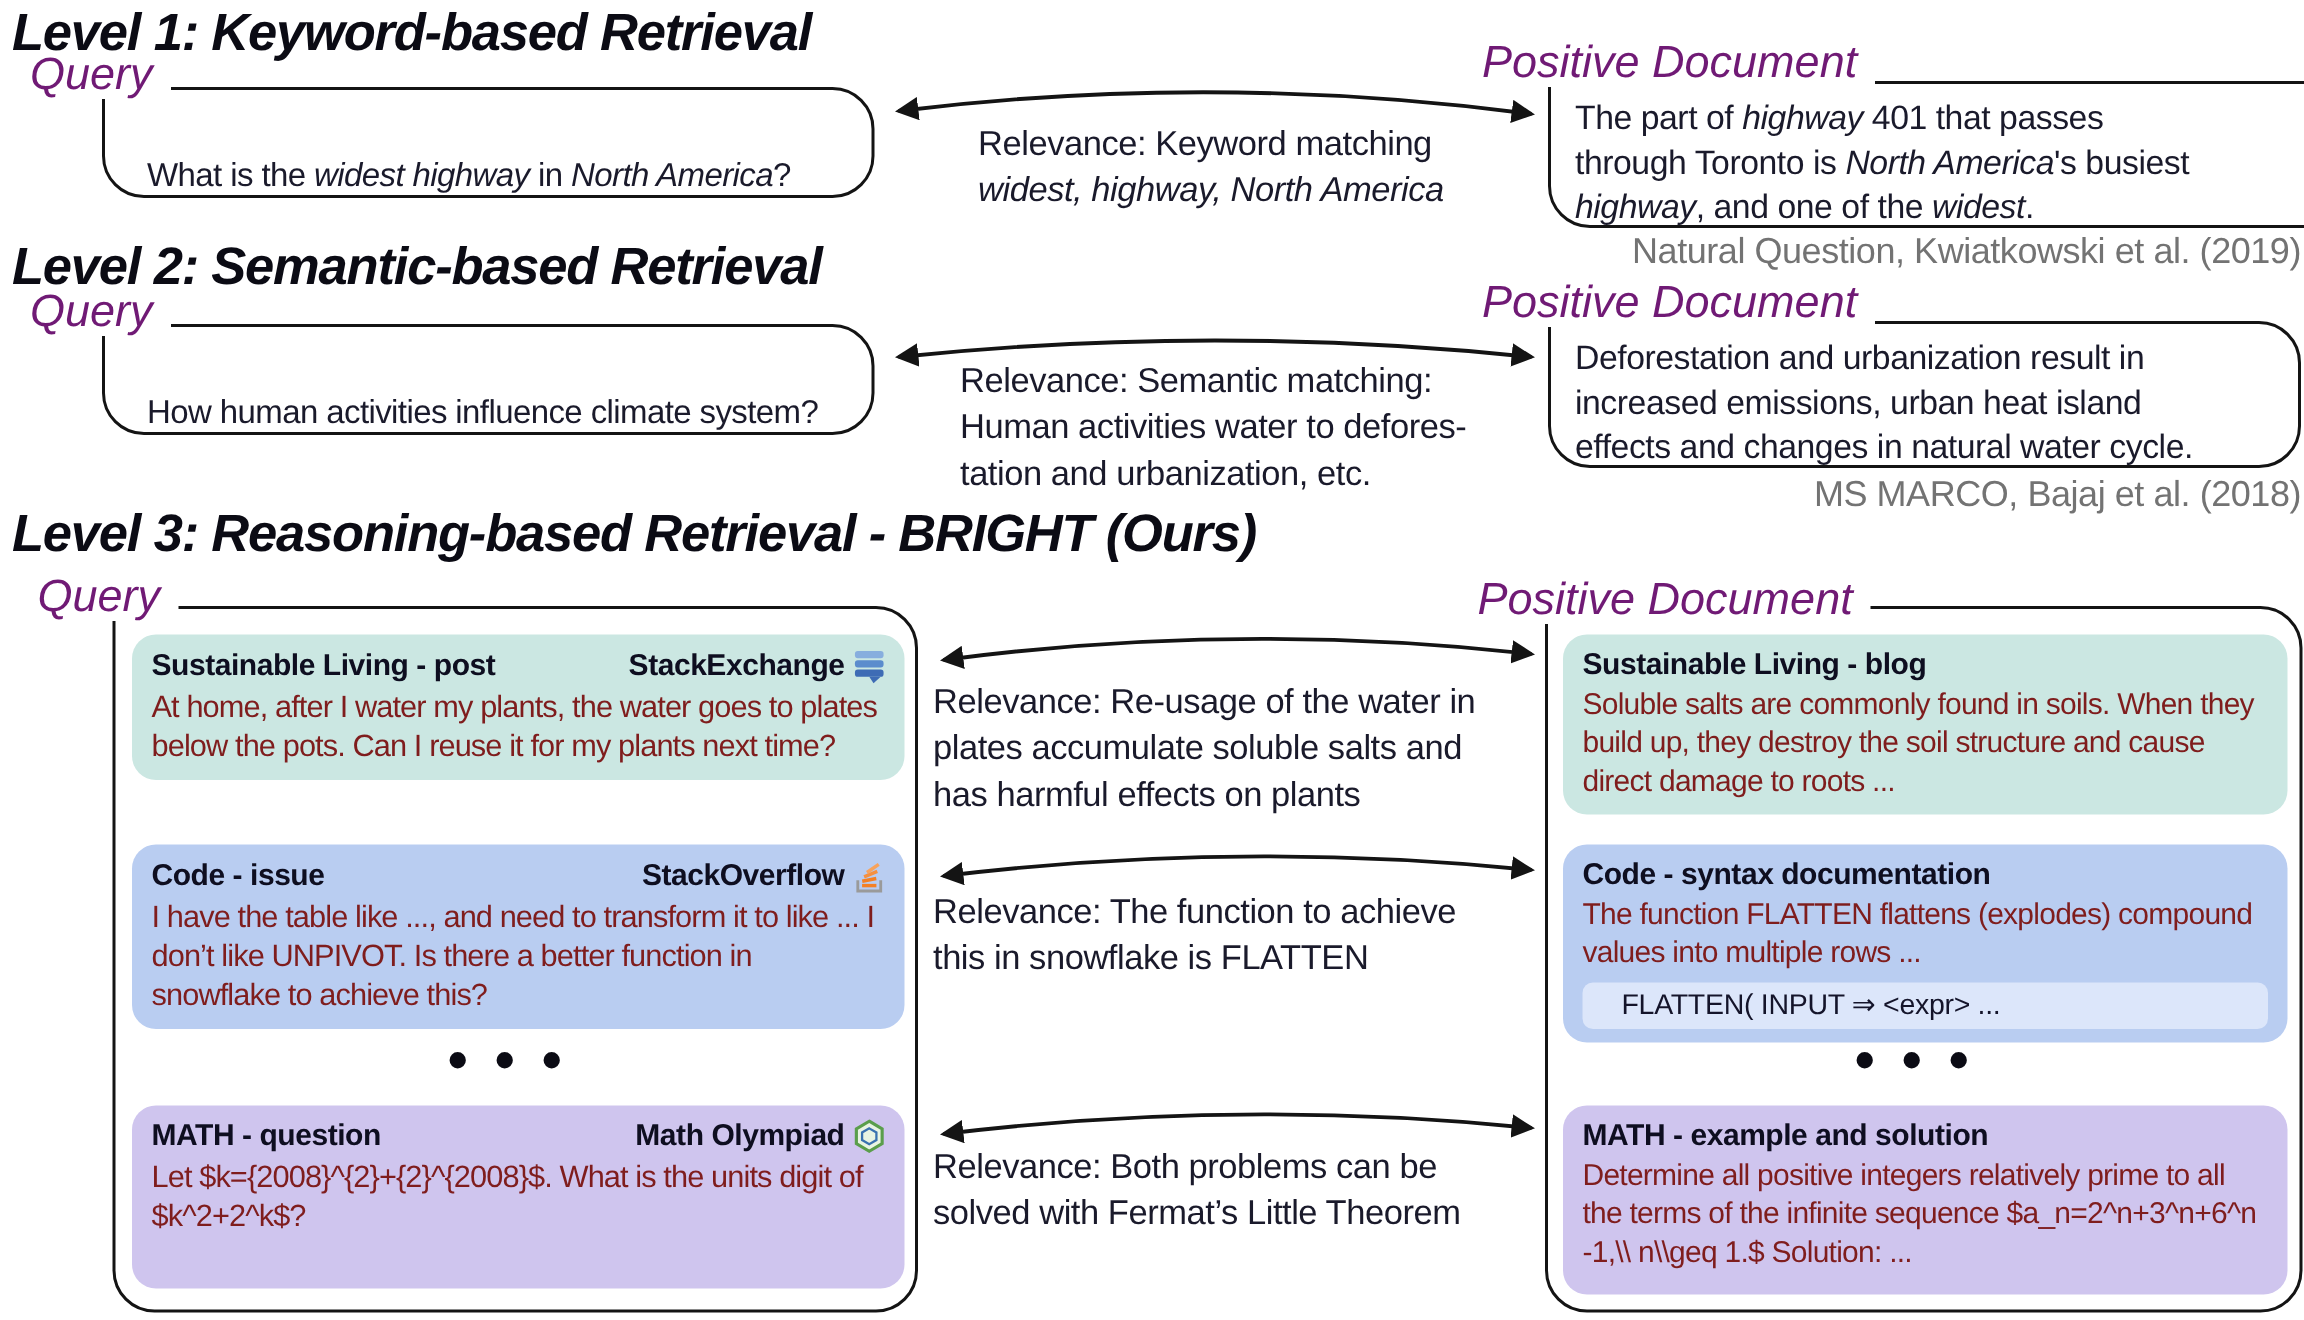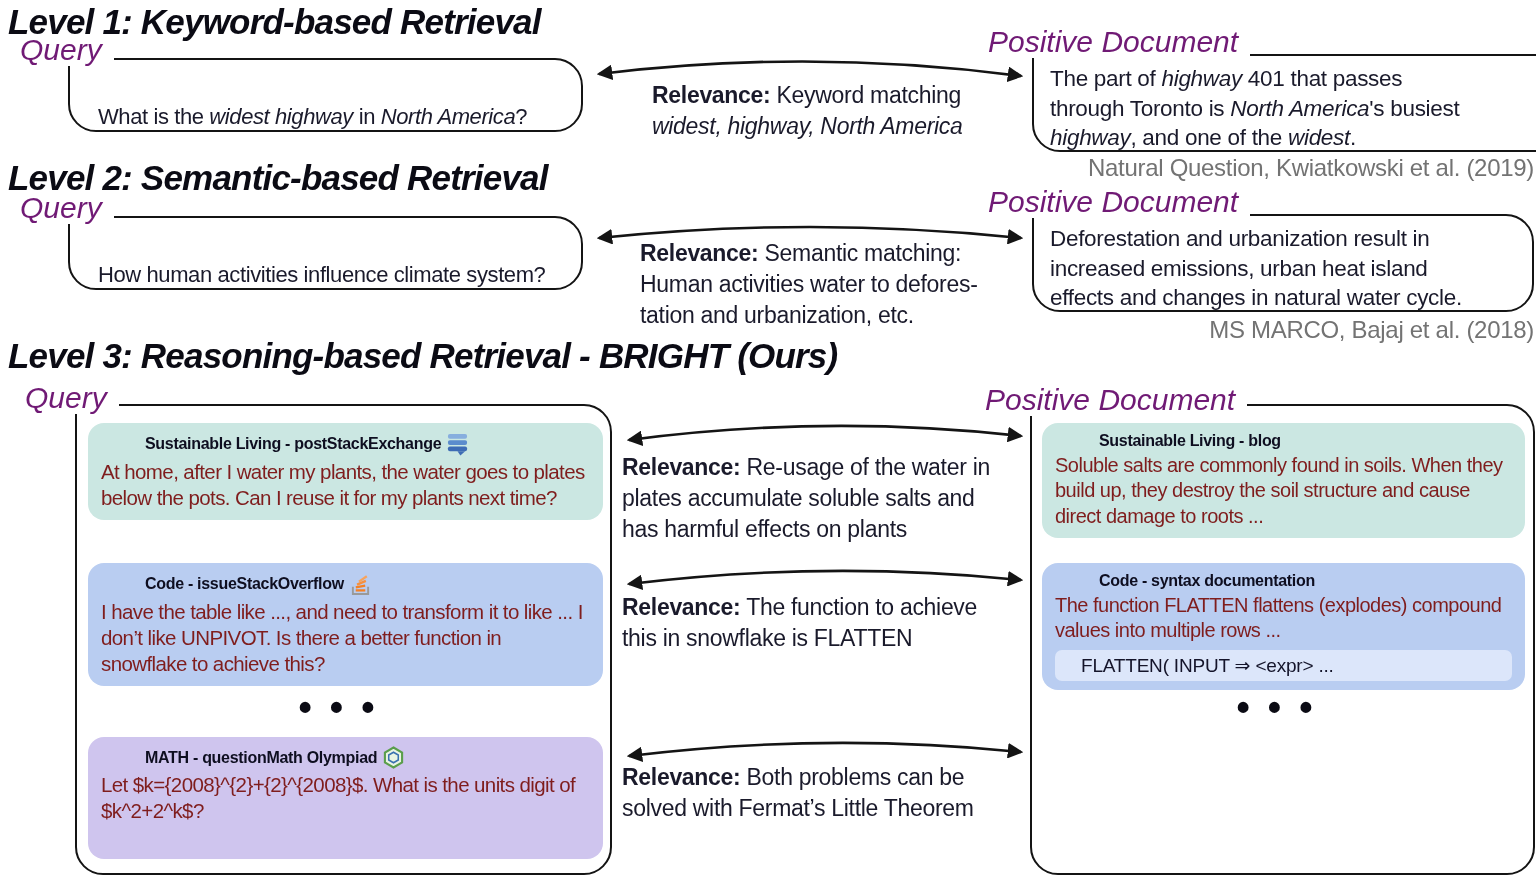--- a/index.html
+++ b/index.html
@@ -12,27 +12,27 @@
   .callout{position:absolute;border:2.5px solid #141414;border-radius:28px;border-top-left-radius:0;
            background:#fff;box-sizing:border-box;z-index:1;}
   .qbox{display:flex;align-items:flex-end;padding-left:28px;}
   .qtext{font-size:22px;letter-spacing:-0.4px;white-space:nowrap;}
   .dbox{padding:8px 16px;}
   .dtext{font-size:22.5px;letter-spacing:-0.3px;line-height:1.32;white-space:nowrap;}
   .rel{position:absolute;font-size:23px;letter-spacing:-0.3px;line-height:1.34;z-index:2;white-space:nowrap;}
   .cite{position:absolute;right:2px;font-size:24px;letter-spacing:-0.3px;text-align:right;color:#737373;}
   .arrow{position:absolute;z-index:4;}
   .it{font-style:italic;}
-  .bd{font-weight:700;}
+  .bd{font-weight:400;}
   .card{position:absolute;border-radius:16px;padding:9px 13px;box-sizing:border-box;z-index:2;}
   .card.teal{background:#cbe7e2;}
   .card.blue{background:#b9cdf1;}
   .card.purple{background:#cfc5ee;}
-  .card-head{display:flex;align-items:center;font-weight:700;
-             font-size:16px;letter-spacing:-0.3px;color:#0e0e20;margin-bottom:3px;margin-left:44px;}
+  .card-head{display:flex;justify-content:space-between;align-items:center;font-weight:700;
+             font-size:20px;letter-spacing:-0.3px;color:#0e0e20;margin-bottom:3px;}
   .card-src{display:inline-flex;align-items:center;gap:6px;font-weight:700;}
   .card-body{font-size:20.5px;letter-spacing:-0.6px;line-height:1.27;color:#7f1d1d;}
   .card.right .card-body{font-size:20px;letter-spacing:-0.5px;}
   .codebox{margin-top:6px;background:#dce6fa;border-radius:7px;padding:4px 26px;
            font-size:19px;letter-spacing:-0.2px;color:#14142a;white-space:nowrap;}
   .dots{position:absolute;text-align:center;font-size:38px;font-weight:700;letter-spacing:18px;
         color:#0b0b14;z-index:2;}
   .icon{flex:0 0 auto;display:block;}
 </style>
 </head>
@@ -166,14 +166,20 @@
   <div class="card blue right" style="left:1042px;top:563px;width:483px">
     <div class="card-head">
       <span>Code - syntax documentation</span>
     </div>
     <div class="card-body">The function FLATTEN flattens (explodes) compound values into multiple rows ...</div>
     <div class="codebox">FLATTEN( INPUT ⇒ &lt;expr&gt; ...</div>
   </div>
 
   <div class="dots" style="left:1042px;top:686px;width:483px">•••</div>
 
+  <div class="card purple right" style="left:1042px;top:737px;width:483px;min-height:126px">
+    <div class="card-head">
+      <span>MATH - example and solution</span>
+    </div>
+    <div class="card-body">Determine all positive integers relatively prime to all the terms of the infinite sequence $a_n=2^n+3^n+6^n -1,\\ n\\geq 1.$ Solution: ...</div>
+  </div>
 
 </div>
 
 </body></html>

